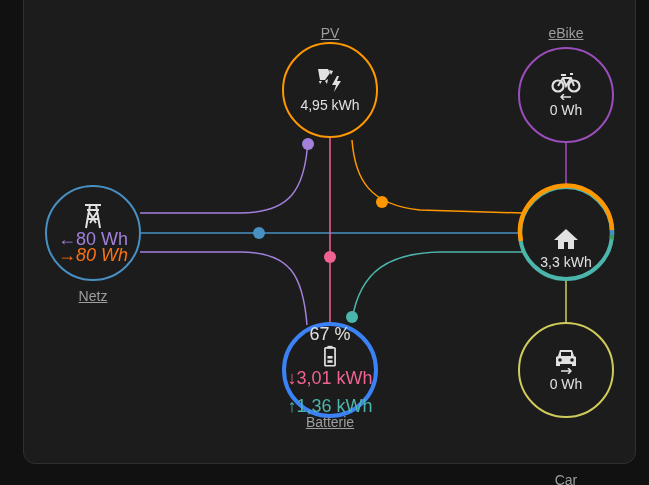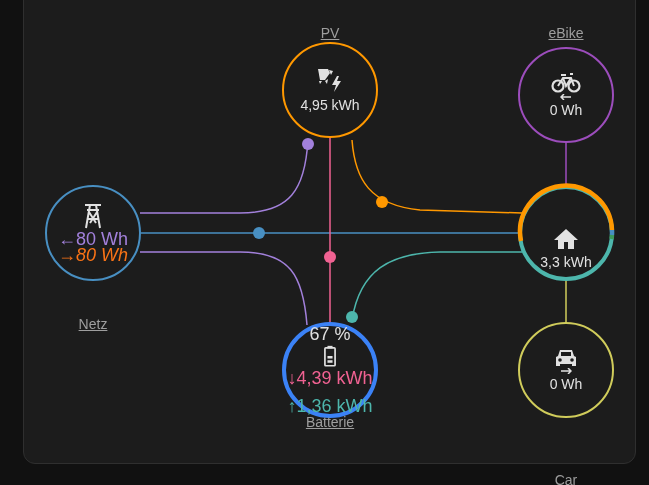--- a/index.html
+++ b/index.html
@@ -79,39 +79,39 @@
   <svg class="icon" width="22" height="26" viewBox="0 0 22 26">
     <path d="M3 2 L19 2 M5 7 L17 7 M8 2 L4 25 M14 2 L18 25 M7 9 L14 20 M15 9 L8 20 M6 16 L16 16" stroke="#e1e1e1" stroke-width="2" fill="none"></path>
   </svg>
   <div class="small" style="color:#a280db;margin-top:2px;">
     <span>←</span><span>80 Wh</span>
   </div>
   <div class="small" style="color:#f97316;font-style:italic;">
     <span>→</span><span>80 Wh</span>
   </div>
 </div>
-<div class="label" style="left:33px;top:288px;margin-top:28px;">Netz</div>
+<div class="label" style="left:33px;top:288px;">Netz</div>
 
 <div class="node" style="left:518px;top:201px;">
   <svg class="icon" width="26" height="22" viewBox="0 0 26 22">
     <path d="M13 1 L25 12 L21 12 L21 21 L15 21 L15 14 L11 14 L11 21 L5 21 L5 12 L1 12 Z" fill="#e1e1e1"></path>
   </svg>
   <span class="val" style="margin-top:4px;">3,3 kWh</span>
 </div>
 
 <div class="node" style="left:282px;top:322px;border:4px solid #3b82f6;">
   <span class="small">67 %</span>
   <svg class="icon" width="16" height="26" viewBox="0 0 16 26" style="margin:3px 0;">
     <rect x="5" y="1" width="6" height="3" fill="#e1e1e1"></rect>
     <rect x="2" y="3.5" width="12" height="21" rx="1" fill="none" stroke="#e1e1e1" stroke-width="2"></rect>
     <rect x="5" y="13" width="6" height="3" fill="#e1e1e1"></rect>
     <rect x="5" y="18" width="6" height="3" fill="#e1e1e1"></rect>
   </svg>
   <div class="small" style="color:#f06292;">
-    <span>↓</span><span>4,39 kWh</span>
+    <span>↓</span><span>3,01 kWh</span>
   </div>
   <div class="small" style="color:#4db6ac;margin-top:12px;">
     <span>↑</span><span>1,36 kWh</span>
   </div>
 </div>
 <div class="label" style="left:270px;top:414px;">Batterie</div>
 
 <div class="node" style="left:518px;top:322px;border:2px solid #d0cc5b;">
   <svg class="icon" width="24" height="20" viewBox="0 0 24 20">
     <path d="M4 8 L6 2 L18 2 L20 8 L22 9 L22 18 L18 18 L18 16 L6 16 L6 18 L2 18 L2 9 Z" fill="#e1e1e1"></path>

